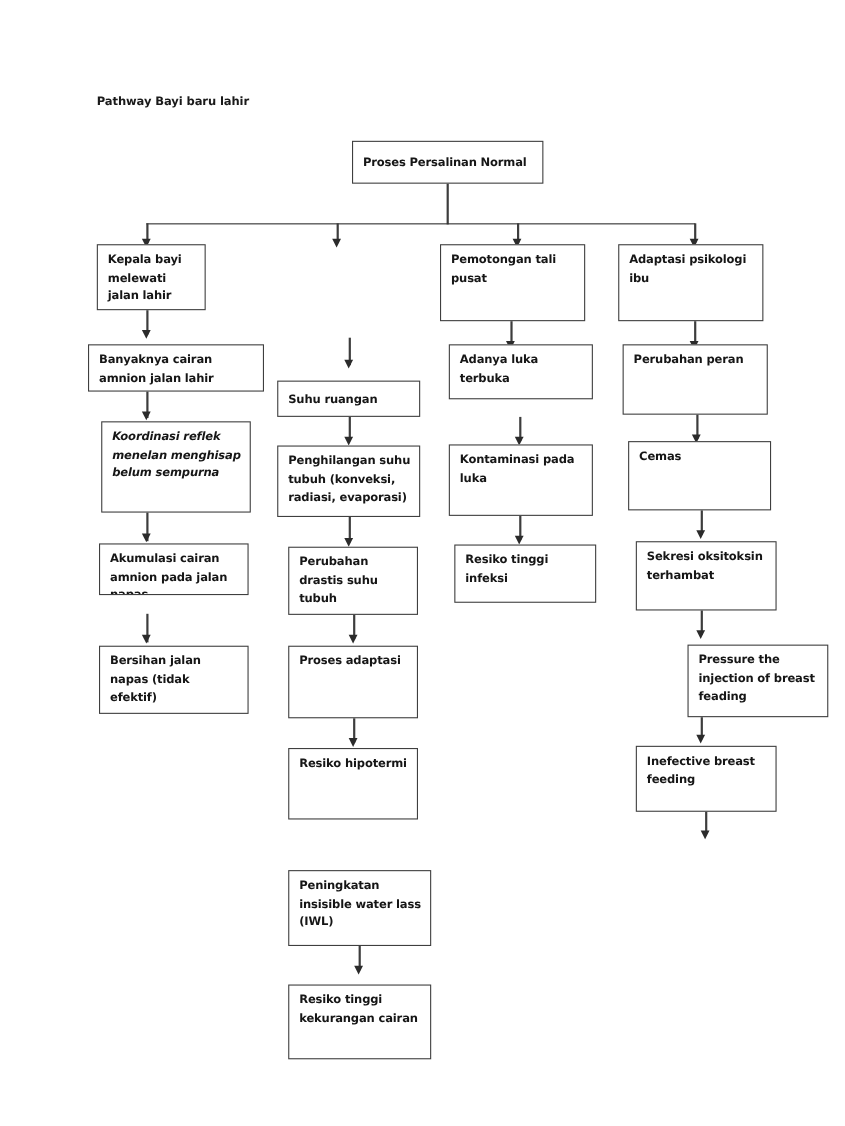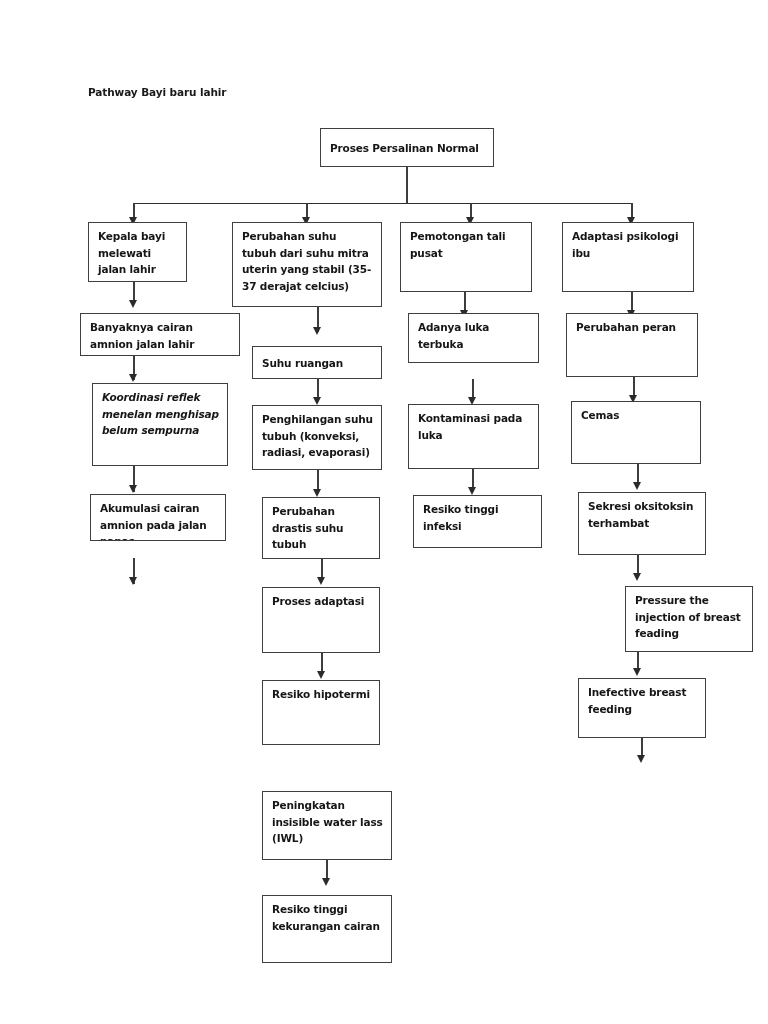--- a/index.html
+++ b/index.html
@@ -108,24 +108,24 @@
   </div>
   <div class="vline" style="left:133px; top:466px; height:26px;"></div>
   <div class="arrowhead" style="left:129px; top:485px;"></div>
 
   <div class="node" style="left:90px; top:494px; width:136px; height:47px;">
     <span>Akumulasi cairan amnion pada jalan napas</span>
   </div>
   <div class="vline" style="left:133px; top:558px; height:26px;"></div>
   <div class="arrowhead" style="left:129px; top:577px;"></div>
 
-
-  <div class="node" style="left:232px; top:222px; width:150px; height:85px;">
-    <span>Perubahan suhu tubuh dari suhu mitra uterin yang stabil (35-37 derajat celcius)</span>
-  </div>
+  <div class="node" style="left:90px; top:587px; width:136px; height:62px;">
+    <span>Bersihan jalan napas (tidak efektif)</span>
+  </div>
+
   <div class="vline" style="left:317px; top:307px; height:25px;"></div>
   <div class="arrowhead" style="left:313px; top:327px;"></div>
 
   <div class="node center" style="left:252px; top:346px; width:130px; height:33px;">
     <span>Suhu ruangan</span>
   </div>
   <div class="vline" style="left:317px; top:379px; height:22px;"></div>
   <div class="arrowhead" style="left:313px; top:397px;"></div>
 
   <div class="node" style="left:252px; top:405px; width:130px; height:65px;">

